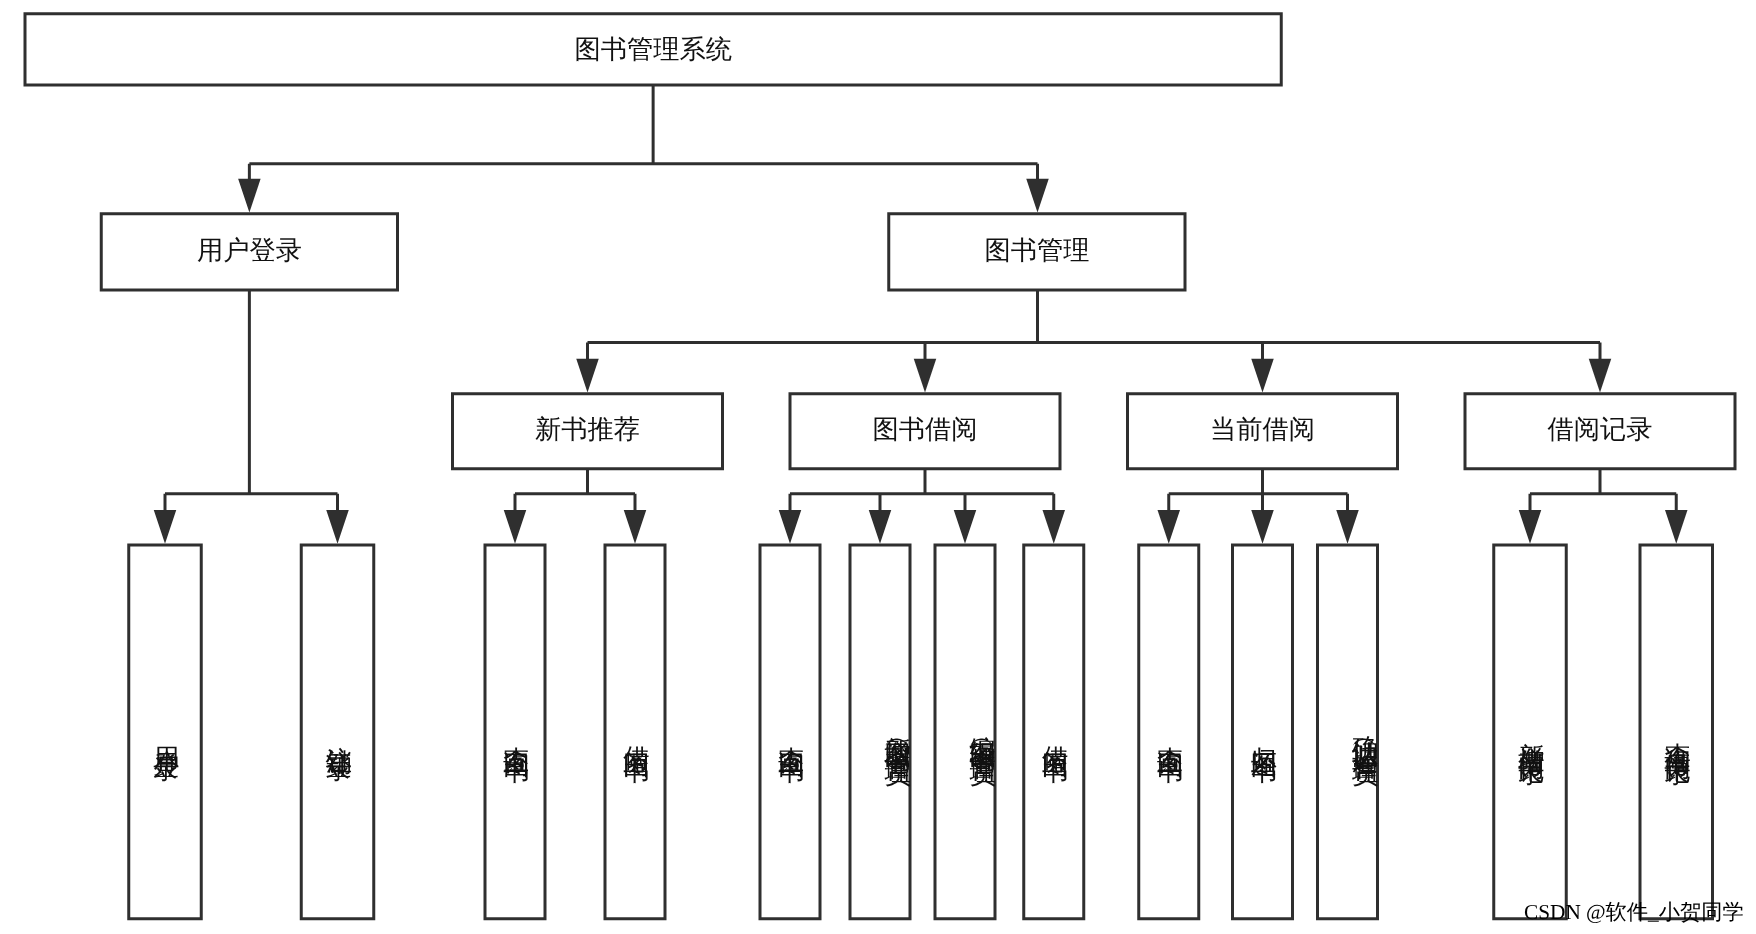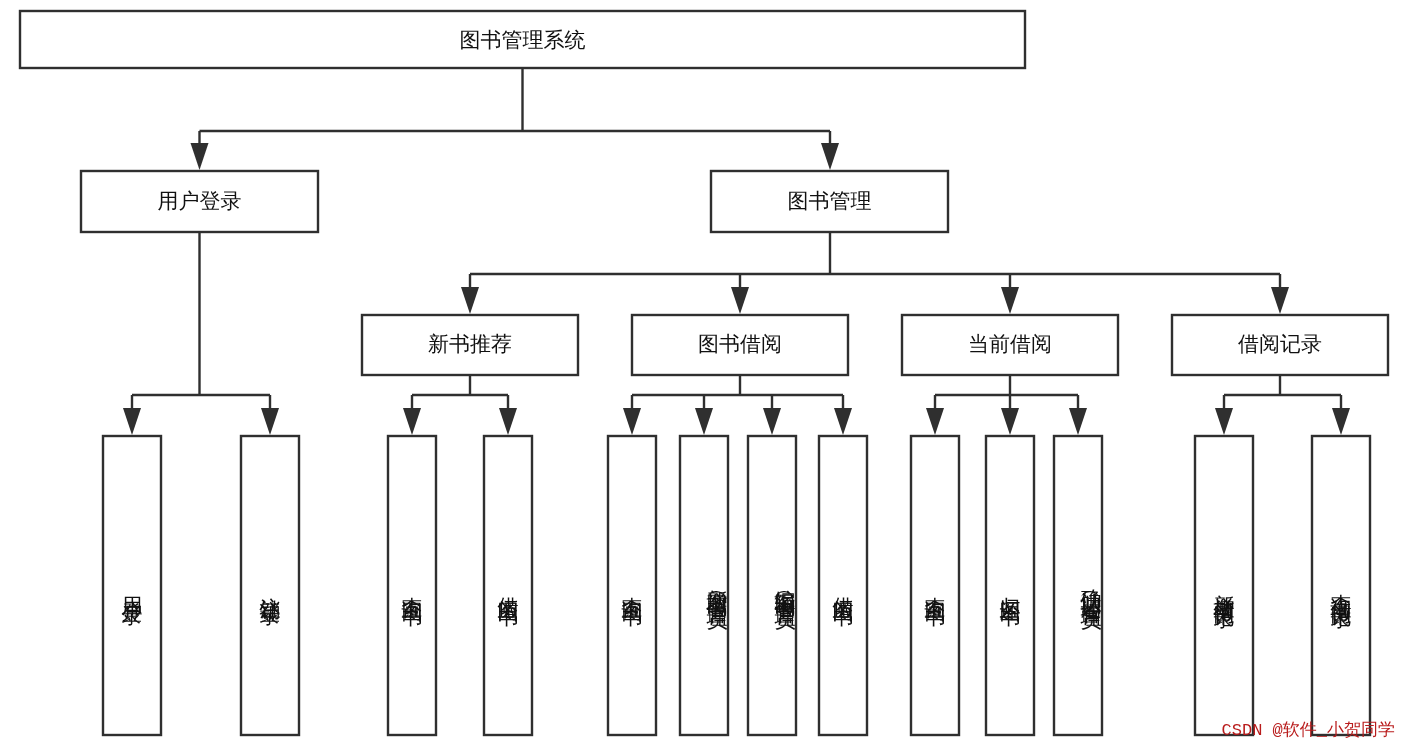--- a/index.html
+++ b/index.html
@@ -59,23 +59,23 @@
     color: #111111;
     letter-spacing: 3px;
     white-space: nowrap;
     text-align: center;
     pointer-events: none;
   }
   .watermark {
     position: absolute;
     right: 10px;
     bottom: 6px;
-    font-family: Liberation Mono, monospace;
+    font-family: Liberation Serif, serif;
     font-size: 17px;
-    color: #b91c1c;
+    color: #000000;
     white-space: nowrap;
     user-select: none;
   }
 </style>
 </head>
 <body>
 
 <div id="diagram-root">
 
   <svg id="diagram-svg" viewBox="0 0 1405 747">

